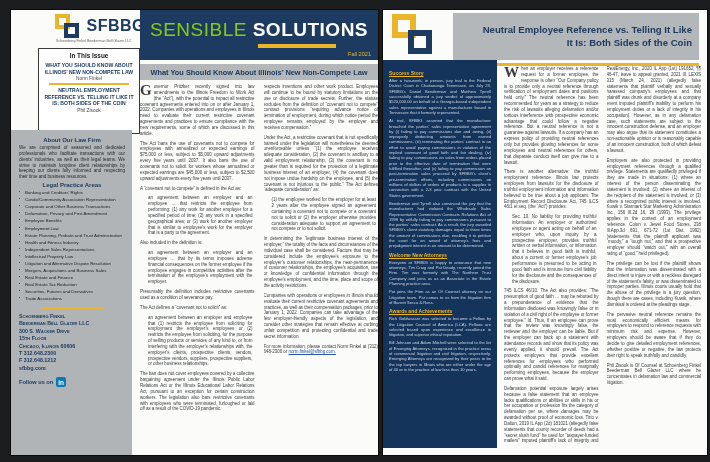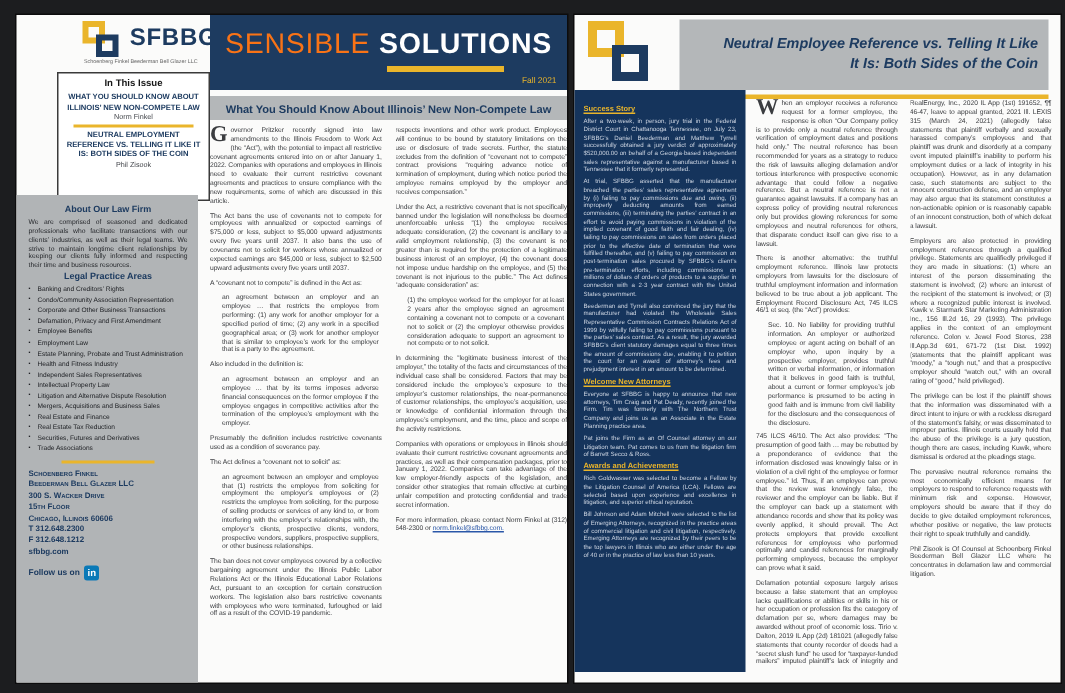--- a/index.html
+++ b/index.html
@@ -20,21 +20,21 @@
   .logo-left .brandname{display:inline-block;vertical-align:middle;margin-left:3px;
       font-size:16px;font-weight:bold;color:#1d3b60;letter-spacing:.5px;}
   .logo-left .tagline{font-size:3.6px;color:#666;margin-top:1px;margin-left:1px;white-space:nowrap;}
   .logo-icon-right{position:absolute;left:9px;top:4px;width:44px;height:42px;}
   .logo-icon-right .mark{width:40px;height:40px;}
   .logo-icon-right .mark .sq{width:24px;height:24px;border-width:6px;}
 
   
   .masthead{position:absolute;left:129px;top:0;width:238px;height:50px;background:#1d3b60;}
   .masthead .line{ text-align:center;margin-top:9px;font-size:19px;letter-spacing:.5px;white-space:nowrap;}
-  .masthead .w1{color:#f97316;font-weight:400;text-align:right;}
+  .masthead .w1{color:#84cc16;font-weight:400;text-align:right;}
   .masthead .w2{color:#ffffff;font-weight:bold;margin-top:14px;}
   .masthead .goldbar{width:78px;height:4px;background:#eab52b;margin:3px 0 0 118px;}
   .masthead .issue{position:absolute;right:7px;bottom:3px;color:#eab52b;font-size:5.6px;}
 
   .titlebar-left{position:absolute;left:129px;top:54px;width:238px;height:16px;background:#b4b7b9;
       display:flex;align-items:center;justify-content:center;}
   .titlebar-left span{font-size:7.4px;font-weight:bold;color:#1d3b60;white-space:nowrap;}
 
   
   .toc{position:absolute;left:27px;top:38px;width:102px;height:86px;background:#fff;
@@ -69,21 +69,21 @@
   .col p{margin:0 0 4px;}
   .col p.indent{margin-left:8px;margin-right:2px;}
   .dropcap{float:left;font-family:"Liberation Serif", serif;font-weight:bold;font-size:15px;
       line-height:12px;padding:0 2px 0 0;color:#3b3d40;}
   .link{color:#2a57a8;text-decoration:underline;cursor:pointer;}
 
   
   .titlebanner{position:absolute;left:70px;top:3px;width:246px;height:47px;background:#b4b7b9;
       box-sizing:border-box;padding:4px 7px;display:flex;flex-direction:column;justify-content:center;
       text-align:right;}
-  .titlebanner .tl{font-size:9.6px;font-weight:bold;color:#1d3b60;line-height:1.3;white-space:nowrap;font-style:italic;}
+  .titlebanner .tl{font-size:9.6px;font-weight:bold;color:#1d3b60;line-height:1.3;white-space:nowrap;}
   .goldrule{position:absolute;left:70px;top:53px;width:246px;height:3px;background:#eab52b;}
 
   
   .navypanel{position:absolute;left:0;top:50px;width:114px;height:388px;background:#15345c;
       box-sizing:border-box;padding:7px 6px;}
   .navypanel h5{font-size:5px;font-weight:bold;color:#eab52b;text-decoration:underline;margin:3px 0 2px;}
   .navypanel p{font-size:4.1px;line-height:1.3;color:#ccd4e1;text-align:justify;margin:0 0 3px;}
 </style>
 </head>
 <body>

